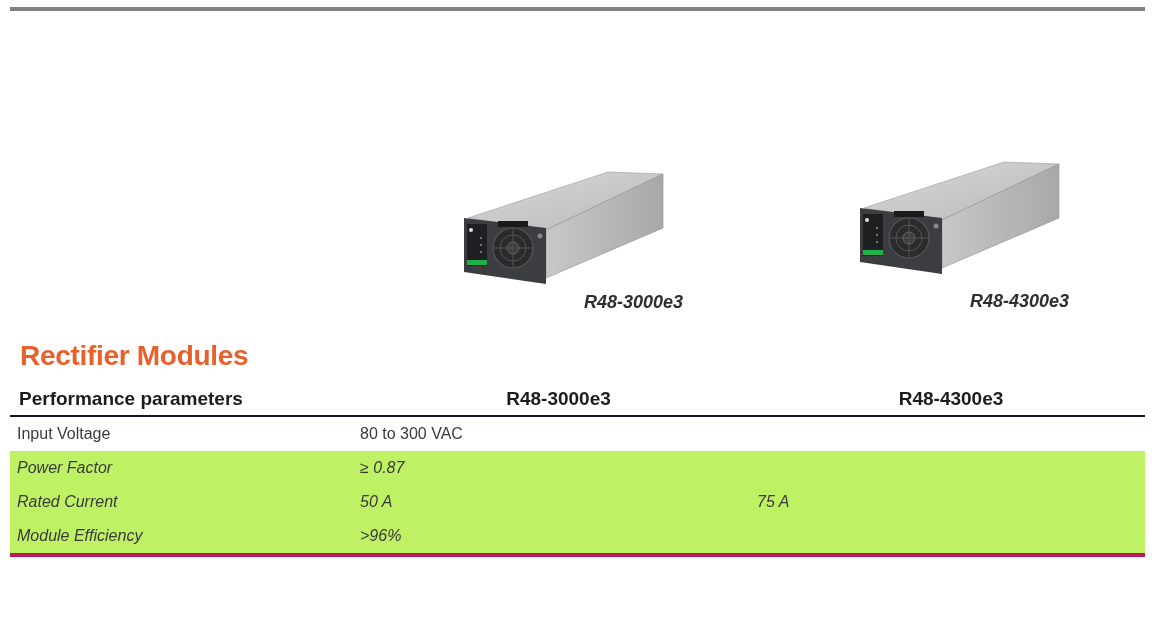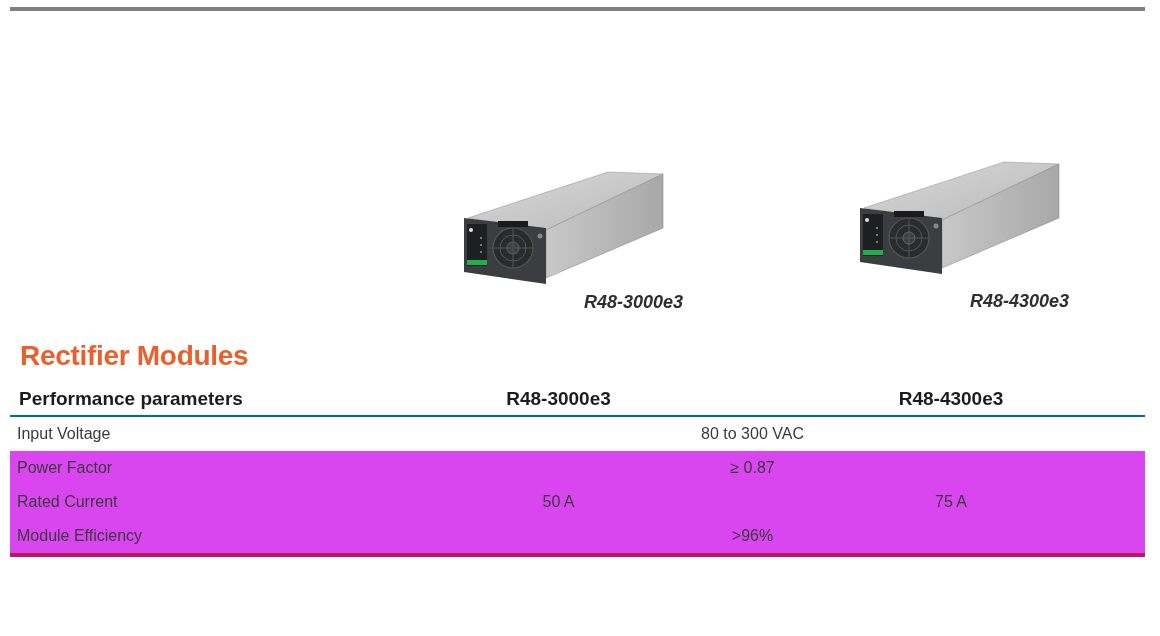--- a/index.html
+++ b/index.html
@@ -55,45 +55,46 @@
       width: 1135px;
       border-collapse: collapse;
       table-layout: fixed;
     }
     .spec-table th {
       font-size: 19px;
       font-weight: 700;
       color: #1c1c1c;
       height: 33px;
       padding: 0;
-      border-bottom: 2px solid #0369a1;
+      border-bottom: 2px solid #0f172a;
       vertical-align: middle;
     }
     .spec-table th.param-h {
       text-align: left;
       padding-left: 9px;
     }
     .spec-table th.model-h {
       text-align: center;
     }
     .spec-table td {
       height: 34px;
       padding: 0;
       font-size: 16px;
       color: #3a3a3a;
       vertical-align: middle;
     }
     .spec-table td.param {
       padding-left: 7px;
     }
     .spec-table td.val {
-      text-align: center;
+      text-align: left;
     }
     .spec-table tr.alt td {
-      background: #d946ef;
+      background: #bef264;
+      font-style: italic;
     }
     .spec-table tbody tr:last-child td {
       border-bottom: 4px solid #be185d;
     }
     
     .rect-svg { display: block; }
   </style>
 </head>
 <body>
 

